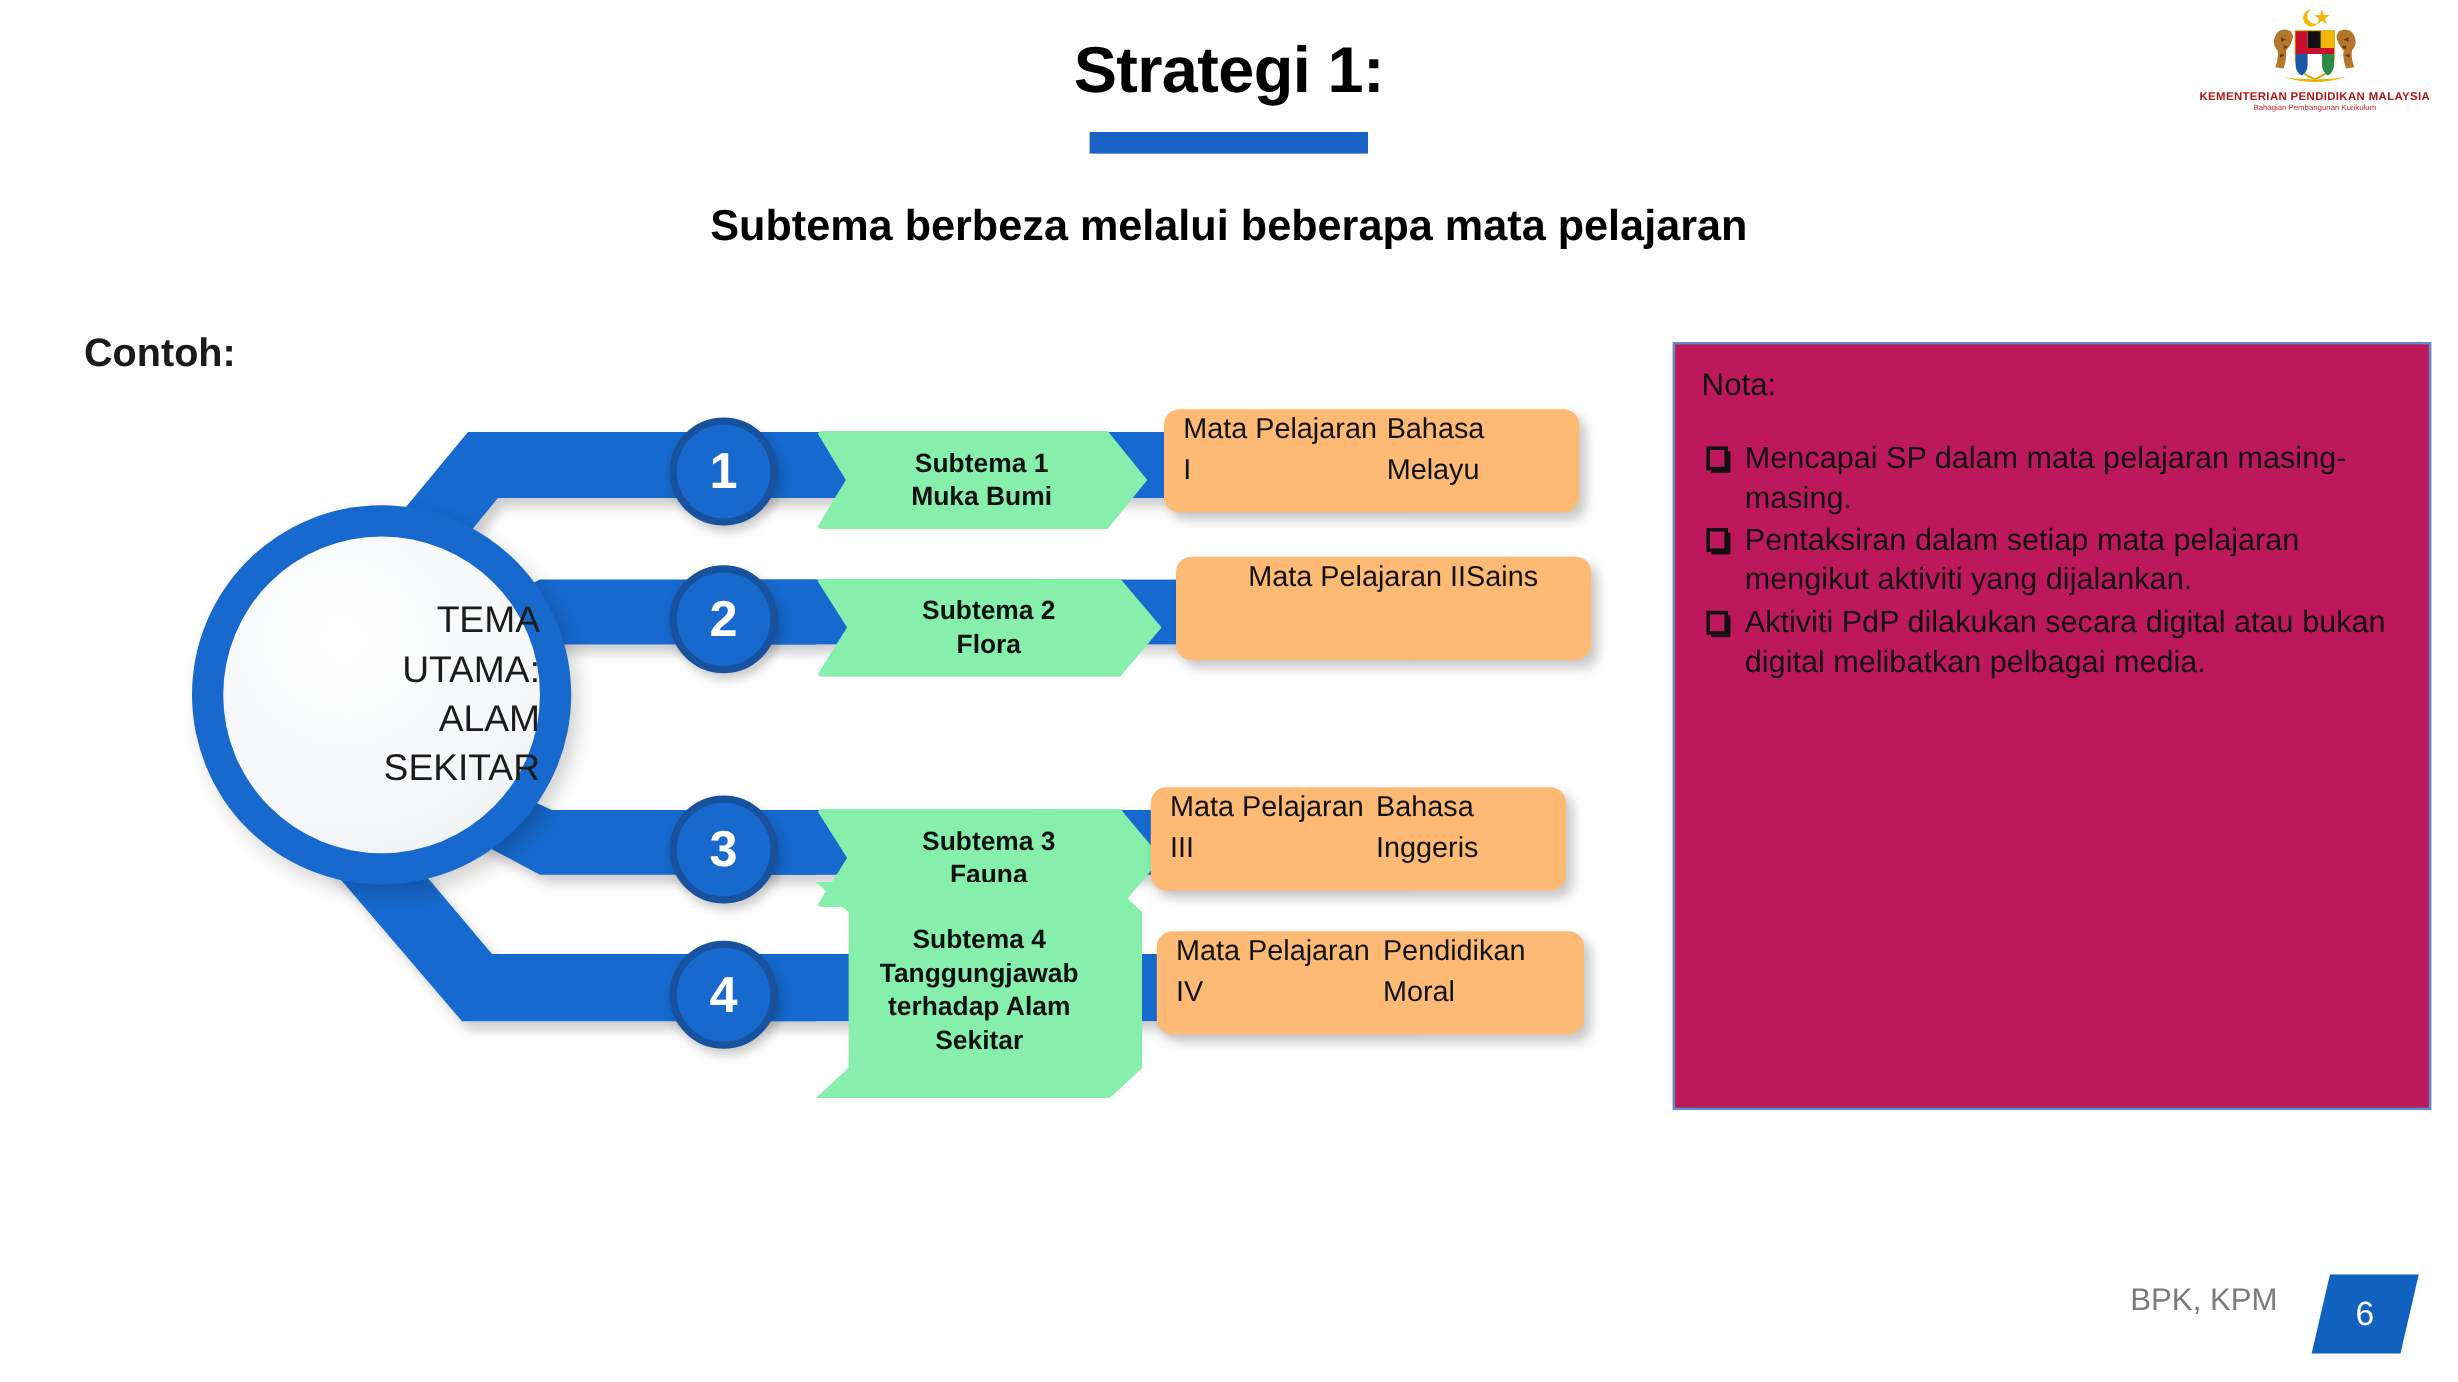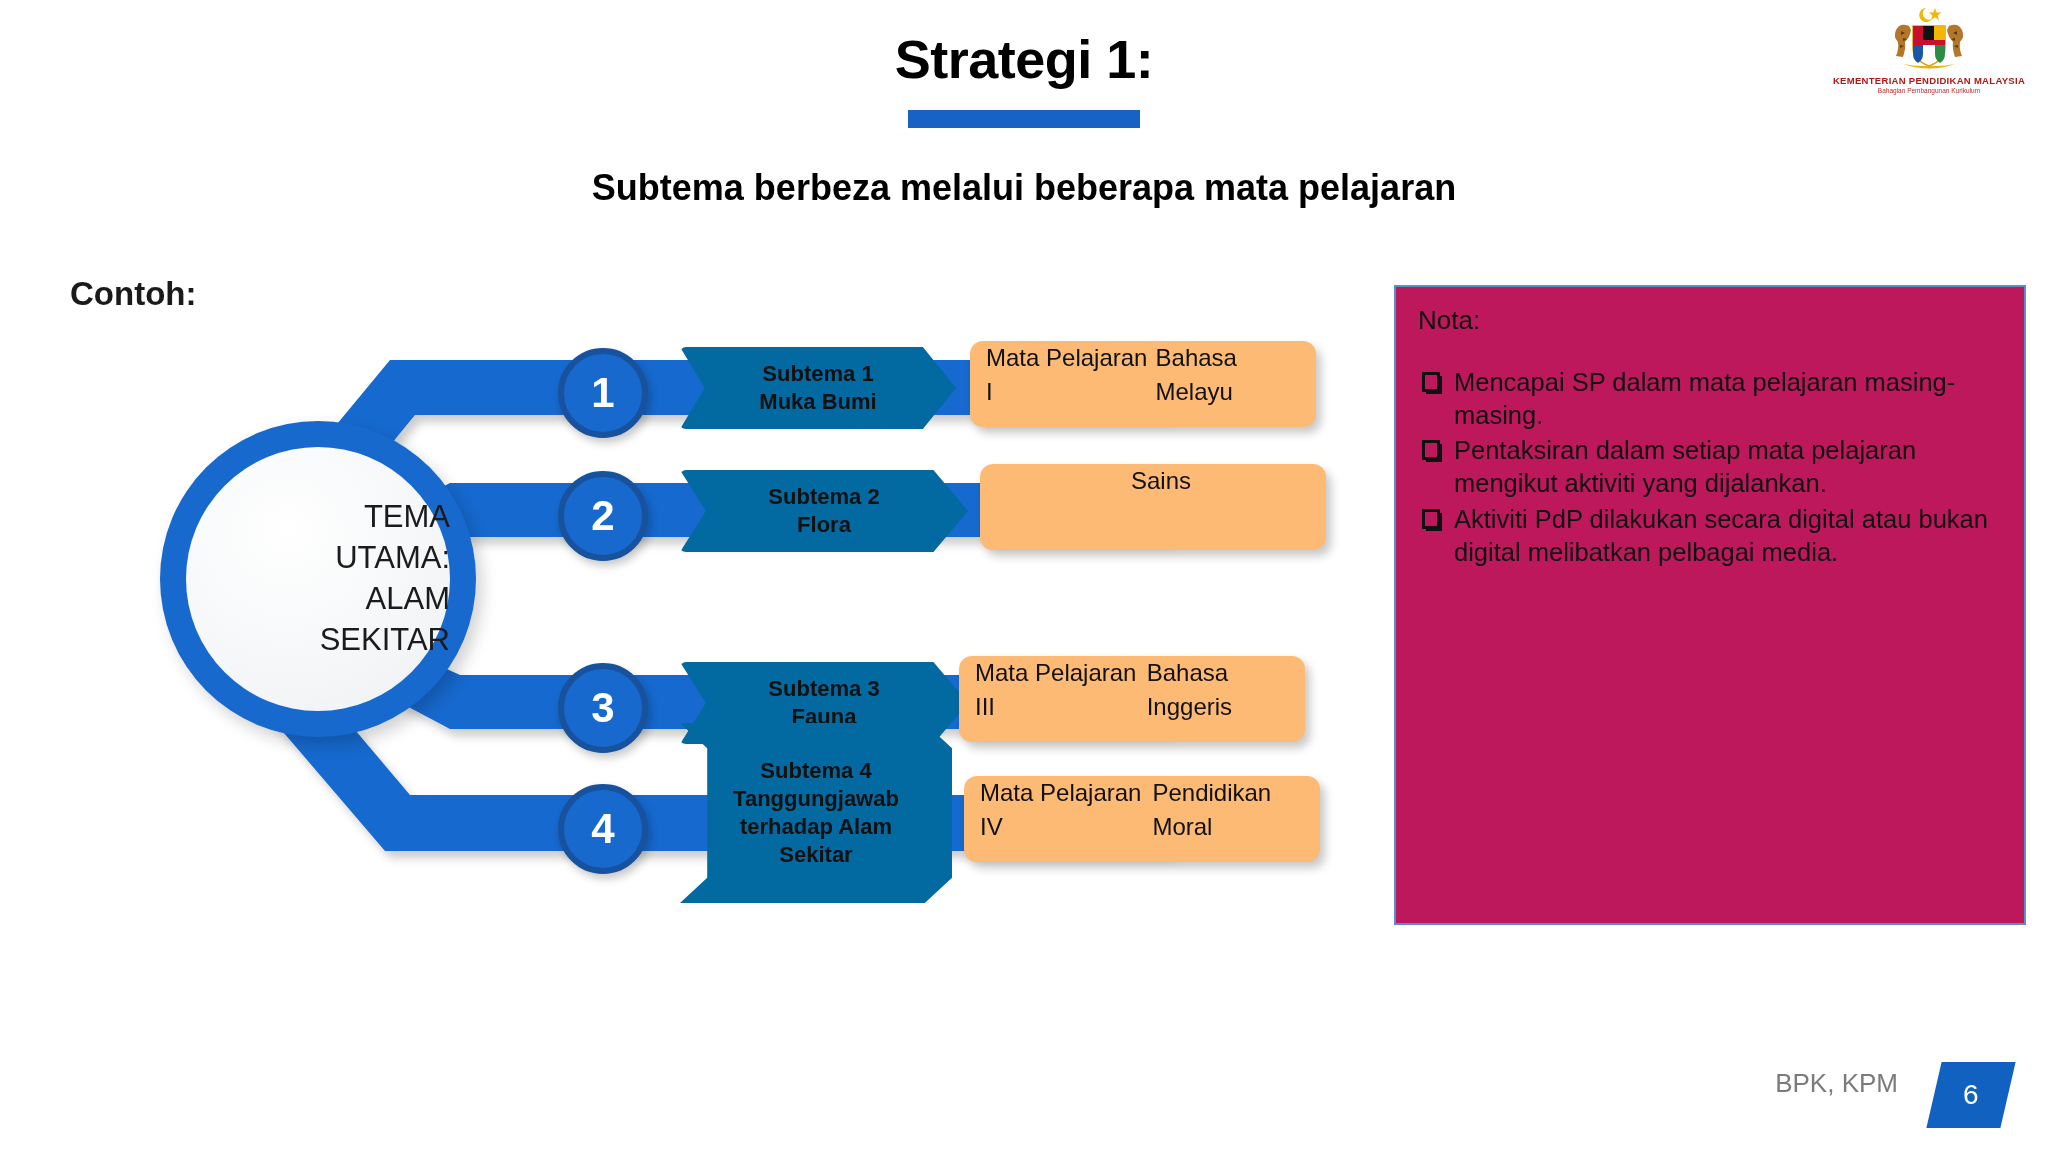--- a/index.html
+++ b/index.html
@@ -44,24 +44,24 @@
        background:radial-gradient(circle at 38% 32%, #ffffff 0%, #f3f5f7 70%, #e9ecef 100%);
        display:flex;flex-direction:column;align-items:flex-end;justify-content:center;}
   .hub-line{font-size:31px;color:#1b1b1b;line-height:1.32;text-align:center;}
 
   .numcircle{position:absolute;width:78px;height:78px;border-radius:50%;
        background:#1769ce;border:6px solid #18529e;
        display:flex;align-items:center;justify-content:center;
        color:#fff;font-size:42px;font-weight:bold;
        box-shadow:3px 5px 9px rgba(0,0,0,.22);}
 
-  .chev{position:absolute;background:#0369a1;
+  .chev{position:absolute;background:#86efac;
         display:flex;flex-direction:column;align-items:center;justify-content:center;
         color:#111;font-size:22px;font-weight:bold;line-height:1.28;text-align:right;
-        box-shadow:5px 7px 11px rgba(0,0,0,.22);}
+        box-shadow:5px 7px 11px rgba(0,0,0,.22);margin-top:12px;}
   .chev.c1{clip-path:polygon(0 0,88% 0,100% 50%,88% 100%,0 100%,9% 50%);
         border-radius:6px;}
   .chev.cround{clip-path:polygon(0 0,90% 0,100% 14%,100% 86%,90% 100%,0 100%,10% 86%,10% 14%);}
 
   .subj{position:absolute;background:#fdba74;border-radius:13px;
         box-shadow:5px 6px 10px rgba(0,0,0,.22);
         display:flex;justify-content:center;
         padding-left:16px;color:#111;font-size:24px;line-height:1.42;}
 
   
@@ -169,20 +169,21 @@
       <div>Mata Pelajaran I</div>
       <div>Bahasa Melayu</div>
     </div>
 
     <div class="numcircle" style="left:498px;top:216px;">2</div>
     <div class="chev c1" style="left:620px;top:215px;width:288px;height:82px;">
       <div>Subtema 2</div>
       <div>Flora</div>
     </div>
     <div class="subj" style="left:920px;top:209px;width:330px;height:86px;">
+      <div>Mata Pelajaran II</div>
       <div>Sains</div>
     </div>
 
     <div class="numcircle" style="left:498px;top:408px;">3</div>
     <div class="chev c1" style="left:620px;top:407px;width:288px;height:82px;">
       <div>Subtema 3</div>
       <div>Fauna</div>
     </div>
     <div class="subj" style="left:899px;top:401px;width:330px;height:86px;">
       <div>Mata Pelajaran III</div>

